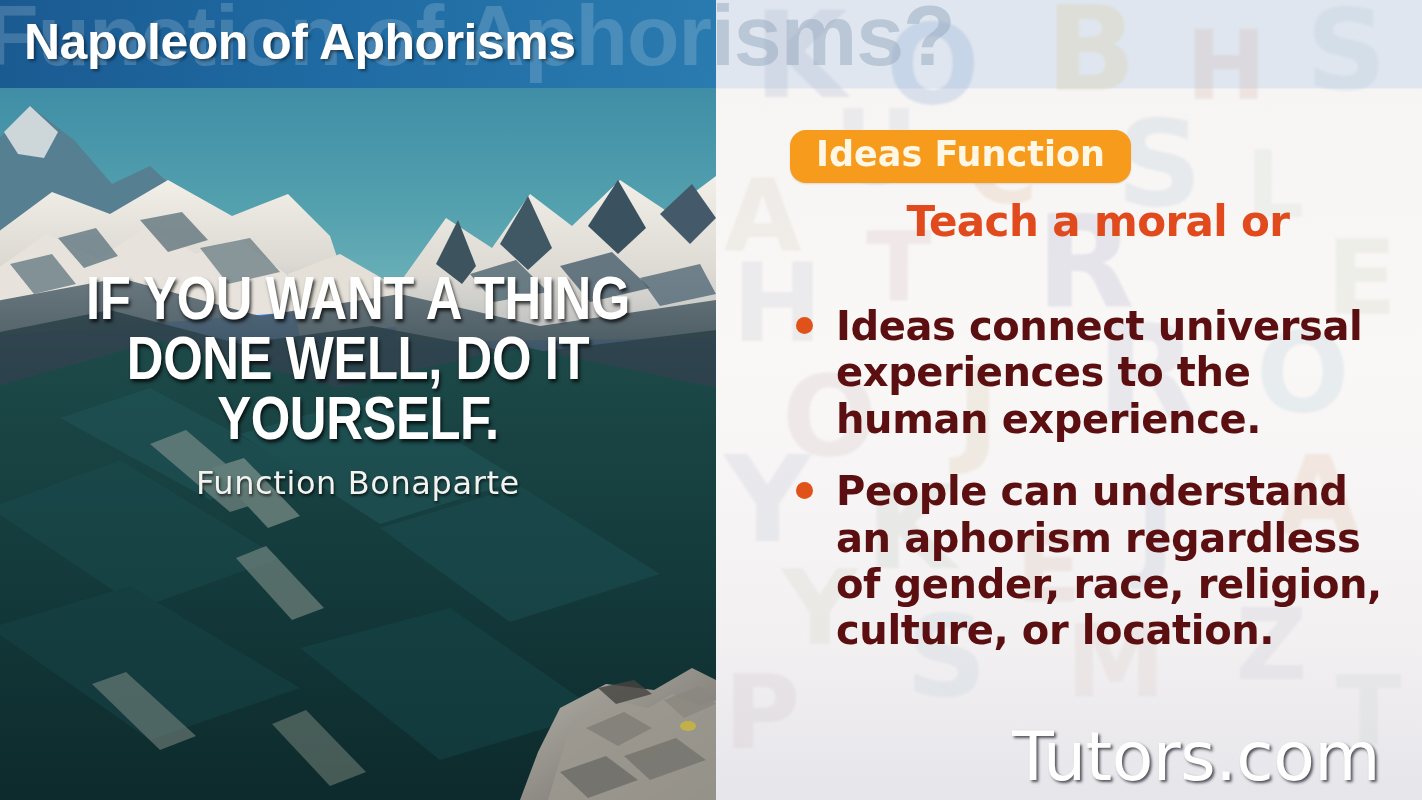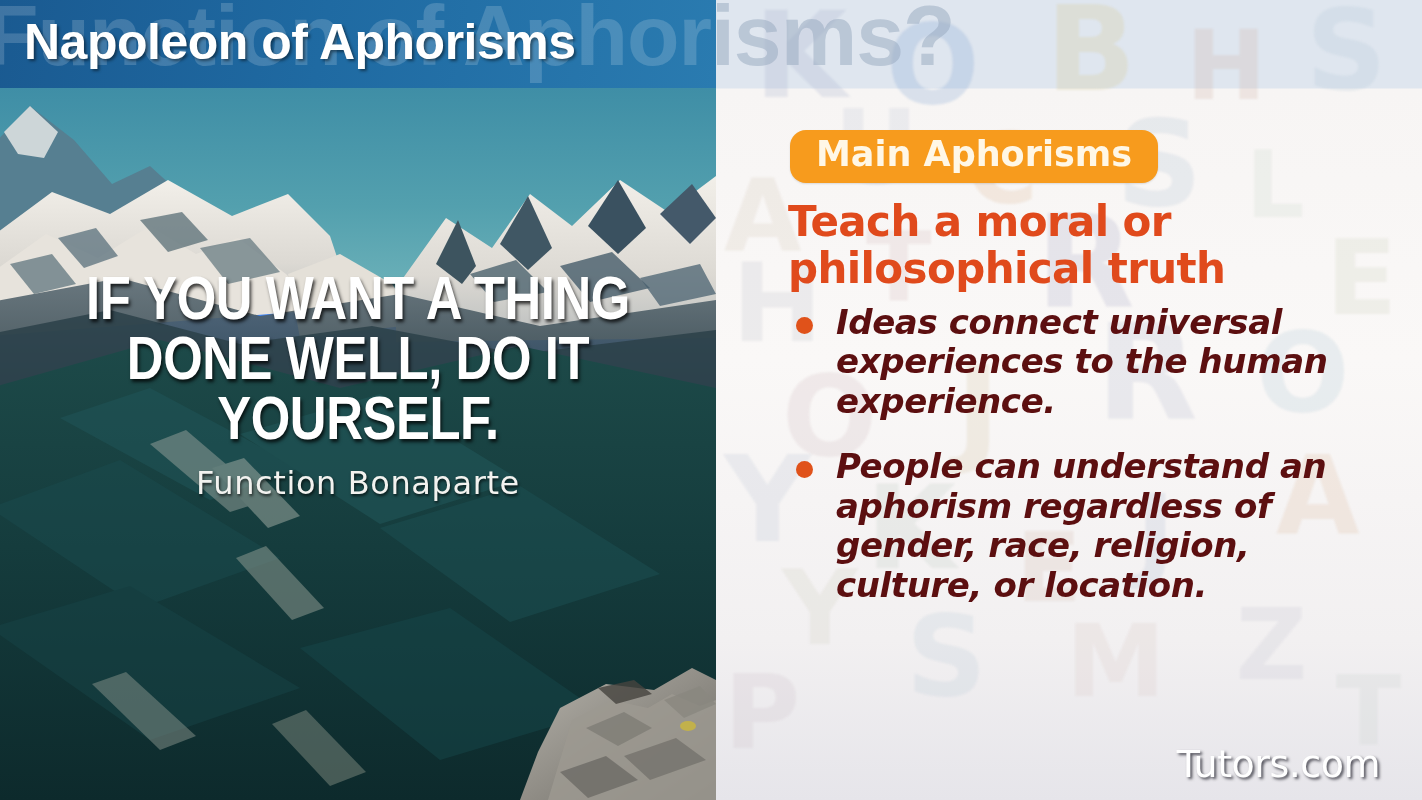--- a/index.html
+++ b/index.html
@@ -166,60 +166,60 @@
     position: absolute;
     left: 72px;
     top: 110px;
     width: 620px;
     font-family: "DejaVu Sans", sans-serif;
     font-weight: 700;
     font-size: 42px;
     line-height: 1.12;
     letter-spacing: -0.6px;
     color: #e04a1c;
+    text-align: center;
   }
 
   .bullets {
     position: absolute;
     left: 72px;
     top: 215px;
     width: 612px;
     list-style: none;
     margin: 0;
     padding: 0;
   }
   .bullets li {
     position: relative;
     padding-left: 48px;
     margin-bottom: 26px;
     font-family: "DejaVu Sans", sans-serif;
     font-weight: 700;
-    font-size: 34px;
+    font-size: 40px;
     line-height: 1.16;
     letter-spacing: -0.4px;
     color: #5c0f10;
-    font-style: italic;
   }
   .bullets li .dot {
     position: absolute;
     left: 8px;
     top: 14px;
     width: 17px;
     height: 17px;
     border-radius: 50%;
     background: #e0521a;
   }
 
   .logo {
     position: absolute;
     right: 42px;
-    bottom: 14px;
+    bottom: 4px;
     font-family: "DejaVu Sans", sans-serif;
     font-weight: 400;
-    font-size: 38px;
+    font-size: 68px;
     letter-spacing: -0.5px;
     color: #ffffff;
     text-shadow: 2px 2px 3px rgba(30,30,40,0.75);
     white-space: nowrap;
   }
 </style>
 </head>
 <body>
 
 <div id="slide">
@@ -356,25 +356,24 @@
     <div class="quote-block" style="top:180px;">
       <div class="quote-line">IF YOU WANT A THING</div>
       <div class="quote-line">DONE WELL, DO IT</div>
       <div class="quote-line">YOURSELF.</div>
       <div class="quote-author">Function Bonaparte</div>
     </div>
   </div>
 
   <div class="right-col">
 
-    <div class="badge">Main Aphorisms</div>
+    <div class="badge">Ideas Function</div>
 
     <div class="lead">
       <div>Teach a moral or</div>
-      <div>philosophical truth</div>
     </div>
 
     <ul class="bullets">
       <li>
         <span class="dot"></span>
         <span>Ideas connect universal experiences to the human experience.</span>
       </li>
       <li>
         <span class="dot"></span>
         <span>People can understand an aphorism regardless of gender, race, religion, culture, or location.</span>

